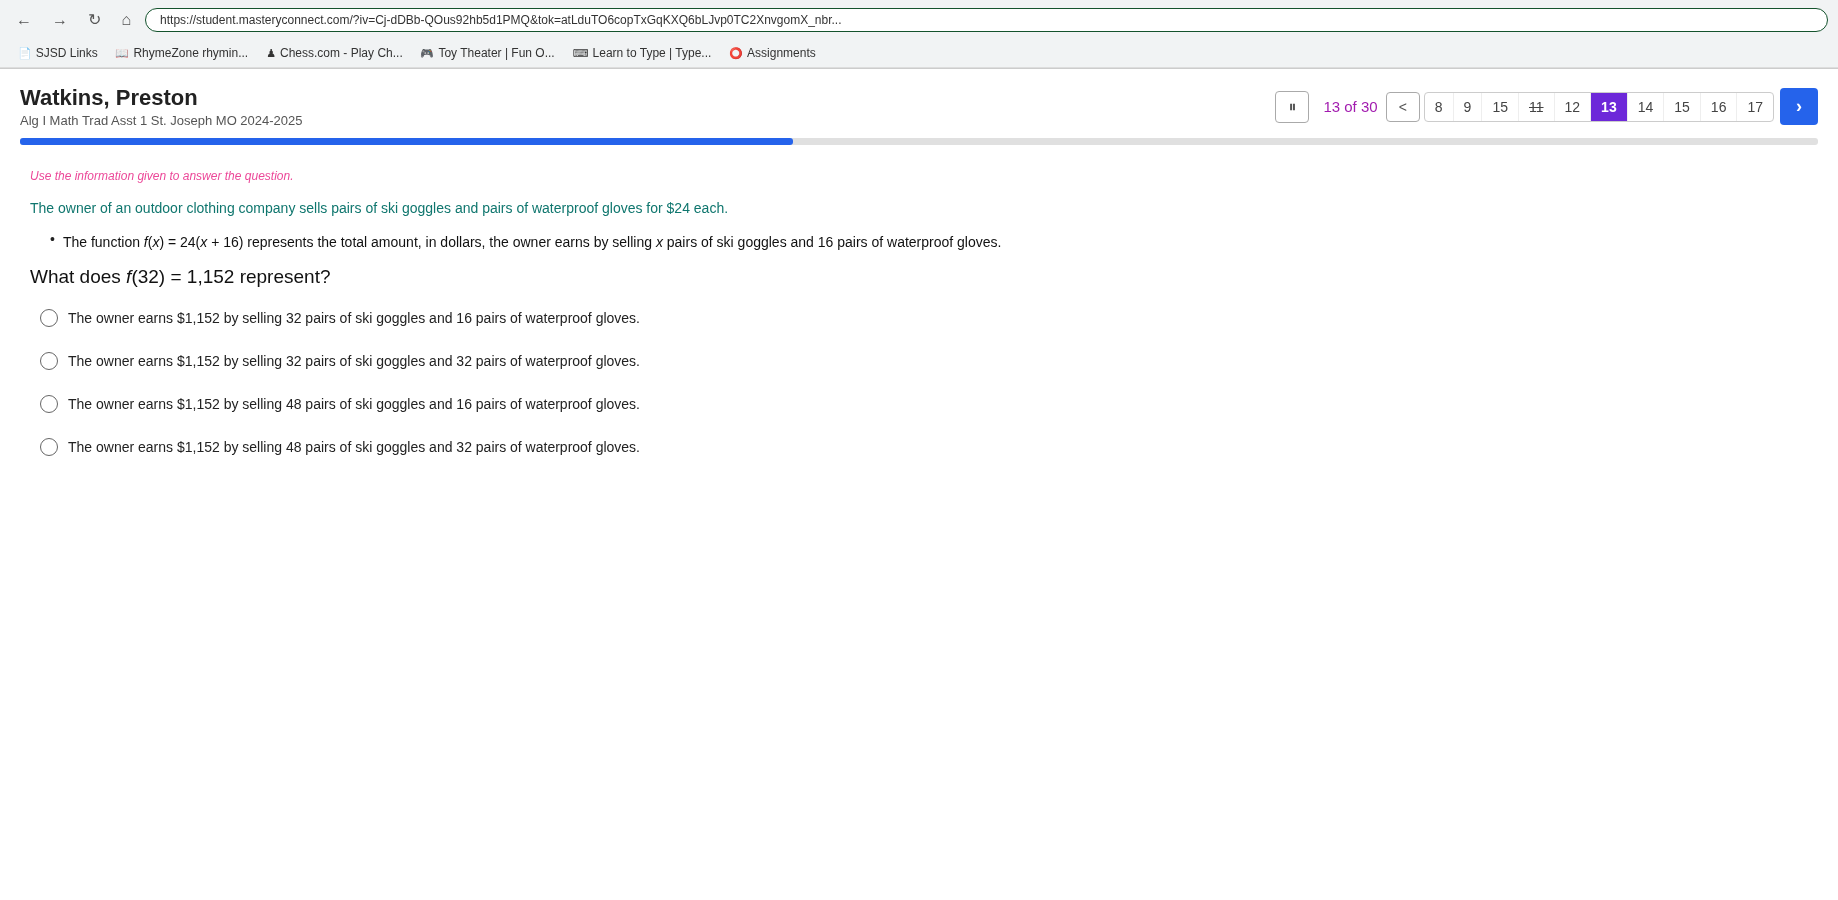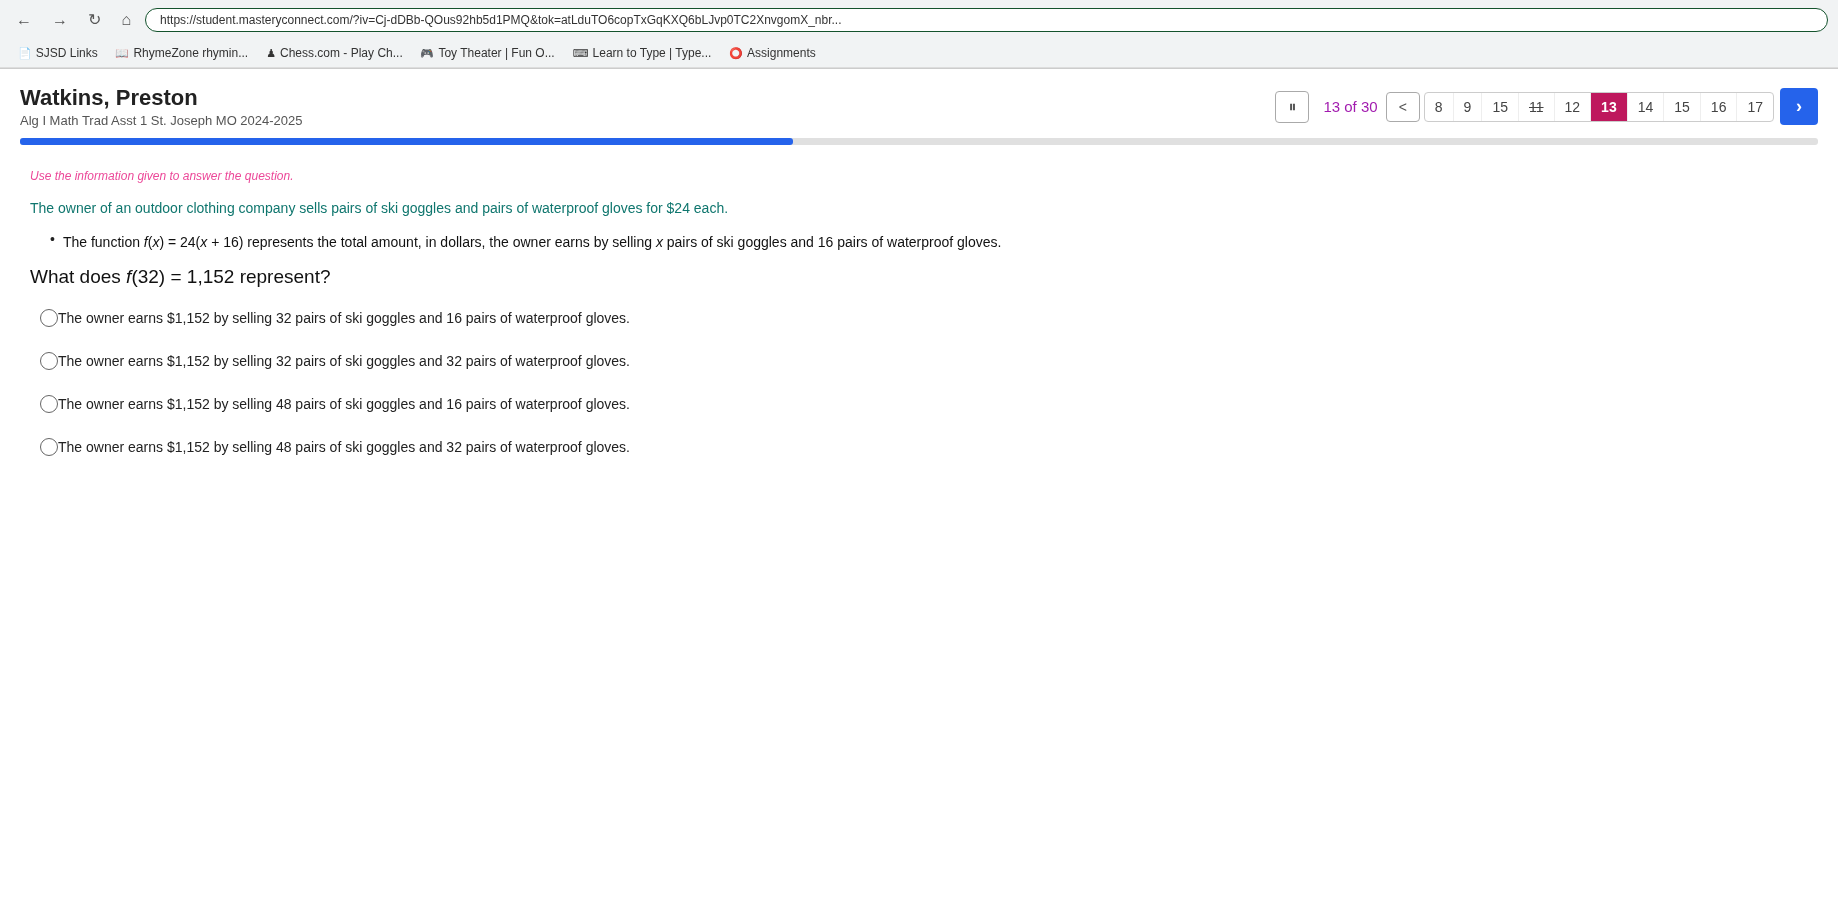--- a/index.html
+++ b/index.html
@@ -26,41 +26,41 @@
     .student-class { font-size: 13px; color: #555; margin-top: 2px; }
 
     
     .nav-controls { display: flex; align-items: center; gap: 0; }
     .pause-btn { border: 1px solid #aaa; background: #fff; border-radius: 4px; padding: 6px 12px; cursor: pointer; margin-right: 14px; font-size: 16px; color: #555; }
     .page-counter { font-size: 15px; color: #a21caf; margin-right: 8px; white-space: nowrap; }
     .prev-btn { border: 1px solid #aaa; background: #fff; border-radius: 4px; padding: 6px 12px; cursor: pointer; font-size: 14px; color: #555; margin-right: 4px; }
     .page-numbers { display: flex; align-items: center; border: 1px solid #ccc; border-radius: 4px; overflow: visible; background: #fff; }
     .page-num { padding: 6px 10px; cursor: pointer; font-size: 14px; color: #444; border-right: 1px solid #eee; position: relative; }
     .page-num:last-child { border-right: none; }
-    .page-num.active { background: #be185d; color: #fff; font-weight: bold; text-align: center; }
+    .page-num.active { background: #6d28d9; color: #fff; font-weight: bold; text-align: center; }
     .page-num.strikethrough { text-decoration: line-through; }
     .next-btn { background: #2563eb; color: #fff; border: none; border-radius: 4px; padding: 8px 16px; cursor: pointer; font-size: 18px; font-weight: bold; margin-left: 6px; }
 
     
     .progress-bar-container { padding: 0 20px; margin-bottom: 8px; }
     .progress-bar-bg { height: 7px; background: #e0e0e0; border-radius: 3px; }
     .progress-bar-fill { height: 7px; background: #2563eb; border-radius: 3px; width: 43%; }
 
     
     .question-area { padding: 16px 30px 20px 30px; }
     .instruction { font-size: 12px; font-style: italic; margin-bottom: 14px; color: #ec4899; }
     .question-text { font-size: 14px; margin-bottom: 12px; color: #0f766e; line-height: 1.6; }
     .bullet-point { display: flex; gap: 8px; margin-bottom: 12px; padding-left: 20px; }
     .bullet-point .bullet { font-size: 14px; }
     .bullet-point .bullet-text { font-size: 14px; color: #111; line-height: 1.6; }
     .sub-question { font-size: 19px; margin-bottom: 20px; color: #111; }
 
     
     .answer-choices { padding-left: 10px; }
-    .choice { display: flex; align-items: flex-start; gap: 0; margin-bottom: 22px; cursor: pointer; }
+    .choice { display: flex; align-items: flex-start; gap: 10px; margin-bottom: 22px; cursor: pointer; }
     .choice-radio { width: 18px; height: 18px; border: 1.5px solid #666; border-radius: 50%; flex-shrink: 0; margin-top: 1px; background: #fff; }
     .choice-text { font-size: 14px; color: #222; line-height: 1.5; }
   </style>
 </head>
 <body>
 
 <div class="browser-chrome">
 
   <div class="browser-nav">
     <button class="nav-btn">←</button>

